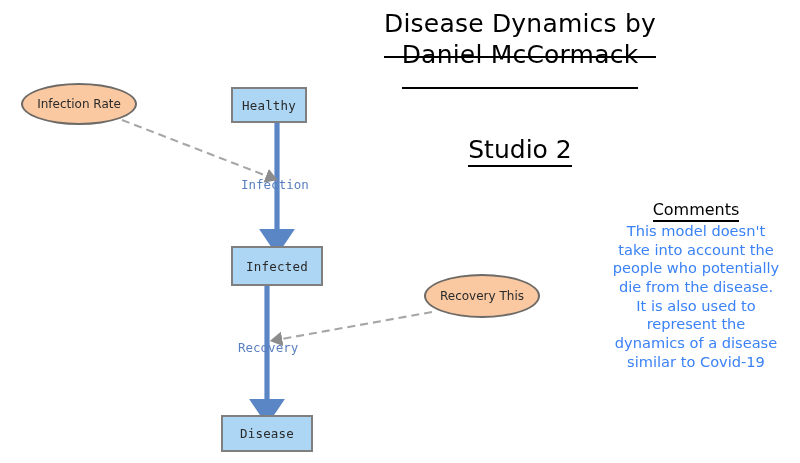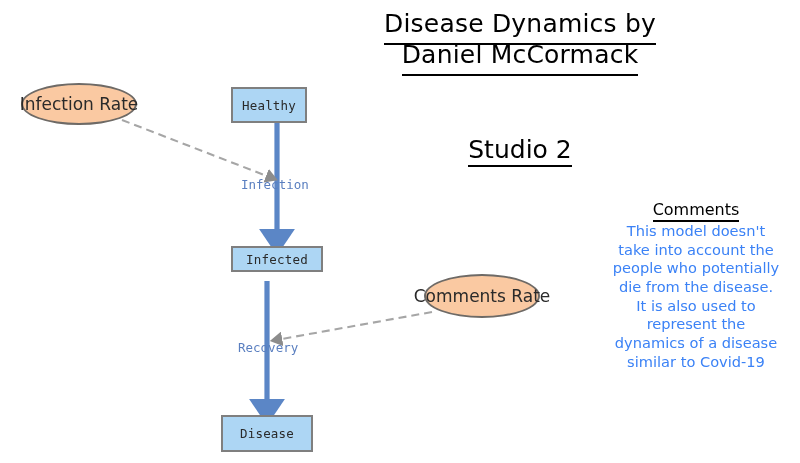--- a/index.html
+++ b/index.html
@@ -36,21 +36,21 @@
     font-family: "DejaVu Sans", sans-serif;
     font-size: 25px;
     font-weight: 400;
     color: #000000;
     line-height: 1.24;
     letter-spacing: 0.2px;
     white-space: nowrap;
   }
   .title-line span.u {
     border-bottom: 2px solid #000;
-    padding-bottom: 5px;
+    padding-bottom: 18px;
   }
   .subtitle-block {
     position: absolute;
     left: 360px;
     top: 98px;
     width: 320px;
     text-align: center;
     margin-top: 37px;
   }
   .subtitle {
@@ -115,21 +115,21 @@
     background: #FAC9A2;
     border: 2px solid #6E6A66;
     border-radius: 50%;
     box-sizing: border-box;
     display: flex;
     align-items: center;
     justify-content: center;
   }
   .rate-label {
     font-family: "DejaVu Sans", sans-serif;
-    font-size: 17px;
+    font-size: 12px;
     color: #2A2A2A;
     white-space: nowrap;
   }
 
   
   .flow-label {
     position: absolute;
     font-family: "DejaVu Sans Mono", monospace;
     font-size: 12.5px;
     color: #5A7FC0;
@@ -175,31 +175,31 @@
 It is also used to
 represent the
 dynamics of a disease
 similar to Covid-19</div>
 </div>
 
 <div class="stock" style="left:231px; top:87px; width:76px; height:36px;">
   <span class="stock-label">Healthy</span>
 </div>
 
-<div class="stock" style="left:231px; top:246px; width:92px; height:26px;">
+<div class="stock" style="left:231px; top:246px; width:92px; height:40px;">
   <span class="stock-label">Infected</span>
 </div>
 
 <div class="stock" style="left:221px; top:415px; width:92px; height:37px;">
   <span class="stock-label">Disease</span>
 </div>
 
 <div class="rate" style="left:21px; top:83px; width:116px; height:42px;">
   <span class="rate-label">Infection Rate</span>
 </div>
 
 <div class="rate" style="left:424px; top:274px; width:116px; height:44px;">
-  <span class="rate-label">Comments Rate</span>
+  <span class="rate-label">Recovery This</span>
 </div>
 
 <div class="flow-label" style="left:241px; top:177px;">Infection</div>
 
 <div class="flow-label" style="left:238px; top:340px;">Recovery</div>
 
 </body></html>

